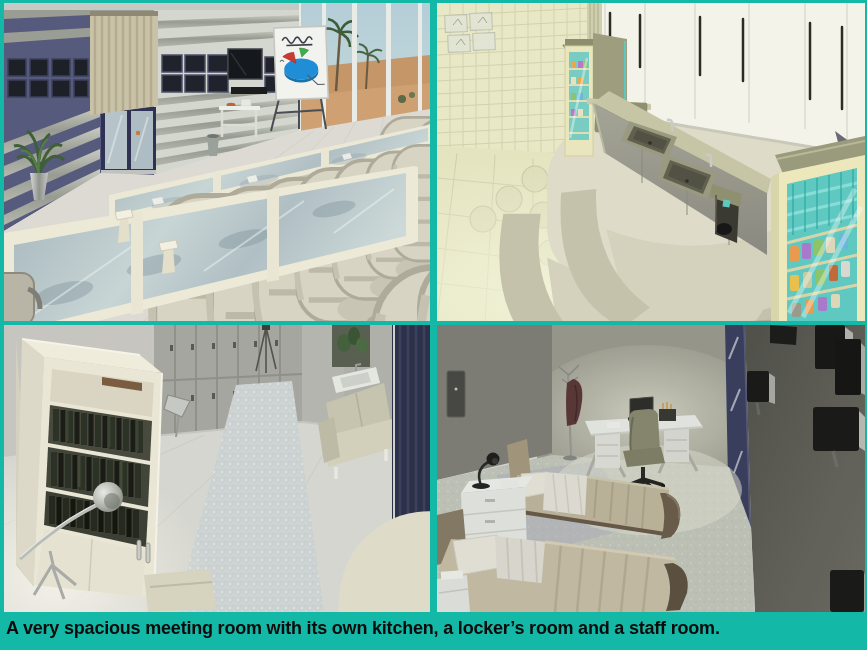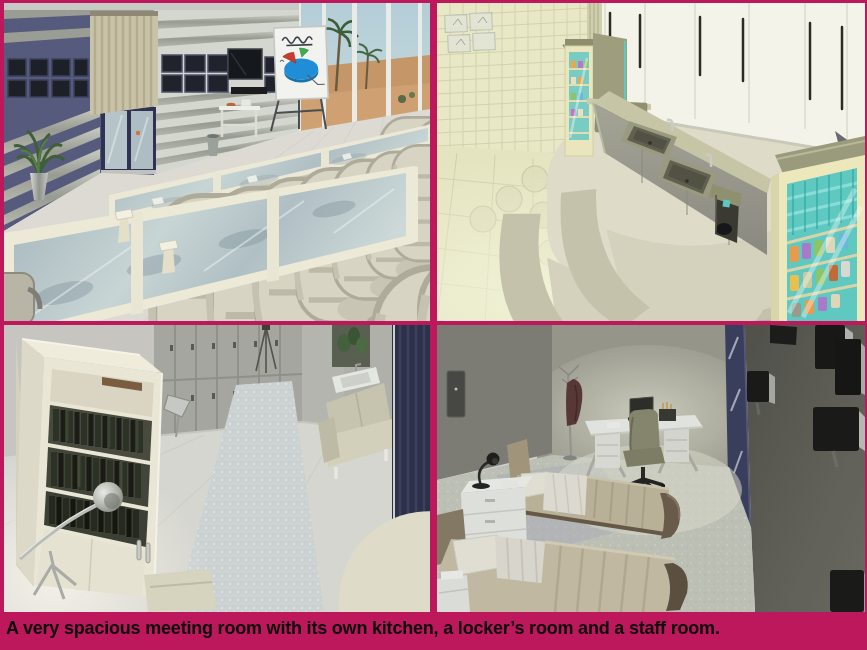--- a/index.html
+++ b/index.html
@@ -1,16 +1,16 @@
 <!DOCTYPE html>
 <html><head>
 <meta charset="utf-8">
 <style>
   html,body{margin:0;padding:0;background:#ffffff;}
-  #stage{position:relative;width:867px;height:650px;background:#be185d;overflow:hidden;
+  #stage{position:relative;width:867px;height:650px;background:#14b8a6;overflow:hidden;
          font-family:"Liberation Sans",sans-serif;}
   .panel{position:absolute;overflow:hidden;background:#dddddd;}
   #p-tl{left:4px;top:3px;width:426px;height:318px;}
   #p-tr{left:437px;top:3px;width:428px;height:318px;}
   #p-bl{left:4px;top:325px;width:426px;height:287px;}
   #p-br{left:437px;top:325px;width:428px;height:287px;}
   .panel svg{display:block;}
   #caption{position:absolute;left:6px;top:617px;width:856px;
            font-size:18px;font-weight:700;line-height:22px;color:#0b0b0b;
            letter-spacing:-0.2px;}

